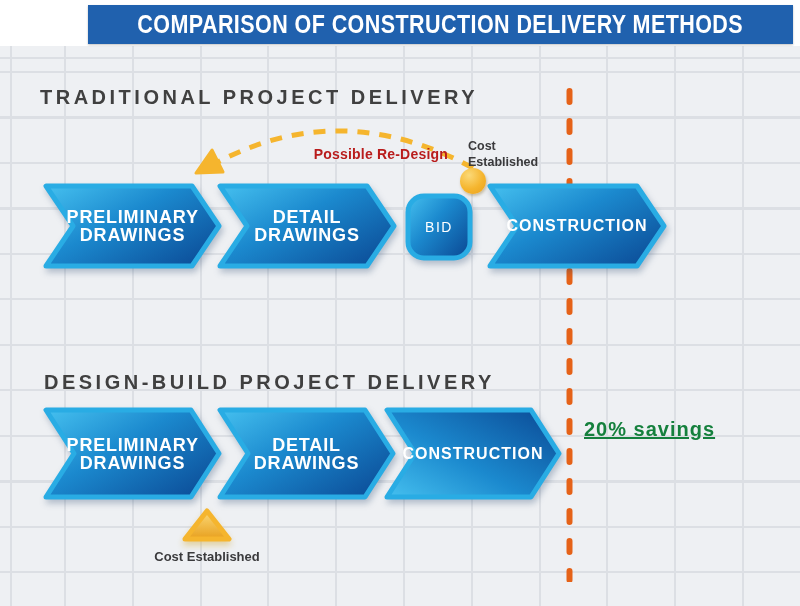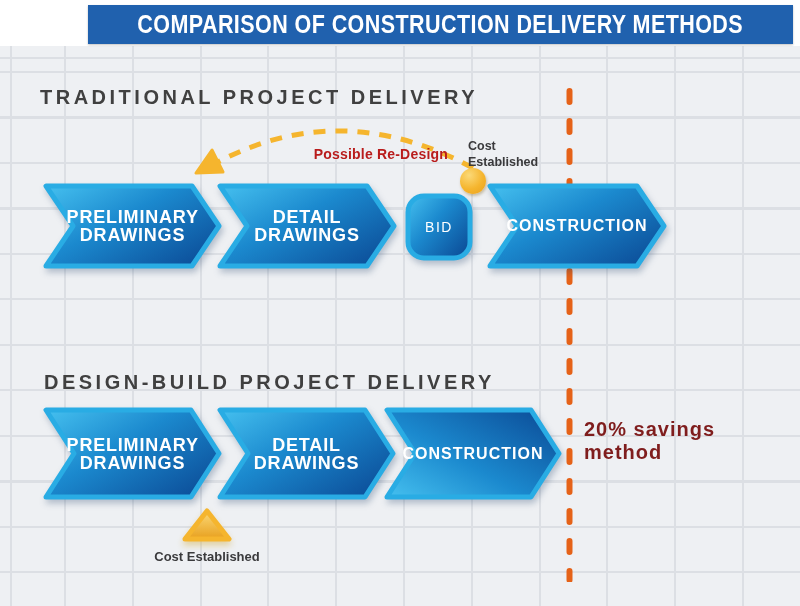--- a/index.html
+++ b/index.html
@@ -64,21 +64,21 @@
   .cost-triangle{
     position:absolute;left:180px;top:506px;z-index:2;
     filter:drop-shadow(0 4px 3px rgba(210,170,60,.45));
   }
   .cost-label-bottom{
     position:absolute;left:147px;top:548px;width:120px;text-align:center;
     color:#3a3a3c;font-size:13px;font-weight:600;line-height:17px;z-index:2;
   }
   .savings{
     position:absolute;left:584px;top:418px;width:216px;z-index:2;
-    color:#7f1d1d;font-size:20px;font-weight:bold;letter-spacing:1px;line-height:23px;
+    color:#15803d;font-size:20px;font-weight:bold;letter-spacing:1px;line-height:23px;text-decoration:underline;
   }
   
   #step-t-prelim {left:42px; top:182px;width:181px;height:88px;}
   #step-t-detail {left:216px;top:182px;width:182px;height:88px;}
   #step-bid      {left:404px;top:192px;width:70px; height:70px;}
   #step-t-constr {left:486px;top:182px;width:182px;height:88px;z-index:2;}
   #step-d-prelim {left:42px; top:406px;width:181px;height:95px;}
   #step-d-detail {left:216px;top:406px;width:181px;height:95px;}
   #step-d-constr {left:383px;top:406px;width:180px;height:95px;}
 </style>
@@ -198,21 +198,20 @@
       <stop offset="100%" stop-color="#0c4e99"></stop>
     </linearGradient>
         </defs>
         <polygon points="4,4 148,4 176,47.5 148,91 4,91 32,47.5" fill="url(#ag6)" stroke="#29ace4" stroke-width="5" stroke-linejoin="round"></polygon>
       </svg>
     <div class="lbl">CONSTRUCTION</div>
   </div>
 
   <div class="savings">
     <div>20% savings</div>
-    <div>method</div>
   </div>
 
   <svg class="cost-triangle" width="54" height="38" viewBox="0 0 54 38">
     <defs>
       <linearGradient id="trig" x1="0" y1="0" x2="0" y2="1">
         <stop offset="0%" stop-color="#fbd978"></stop>
         <stop offset="100%" stop-color="#e8a01e"></stop>
       </linearGradient>
     </defs>
     <polygon points="27,5 49,33 5,33" fill="url(#trig)" stroke-width="5" stroke-linejoin="round" stroke="#f5b52e"></polygon>

